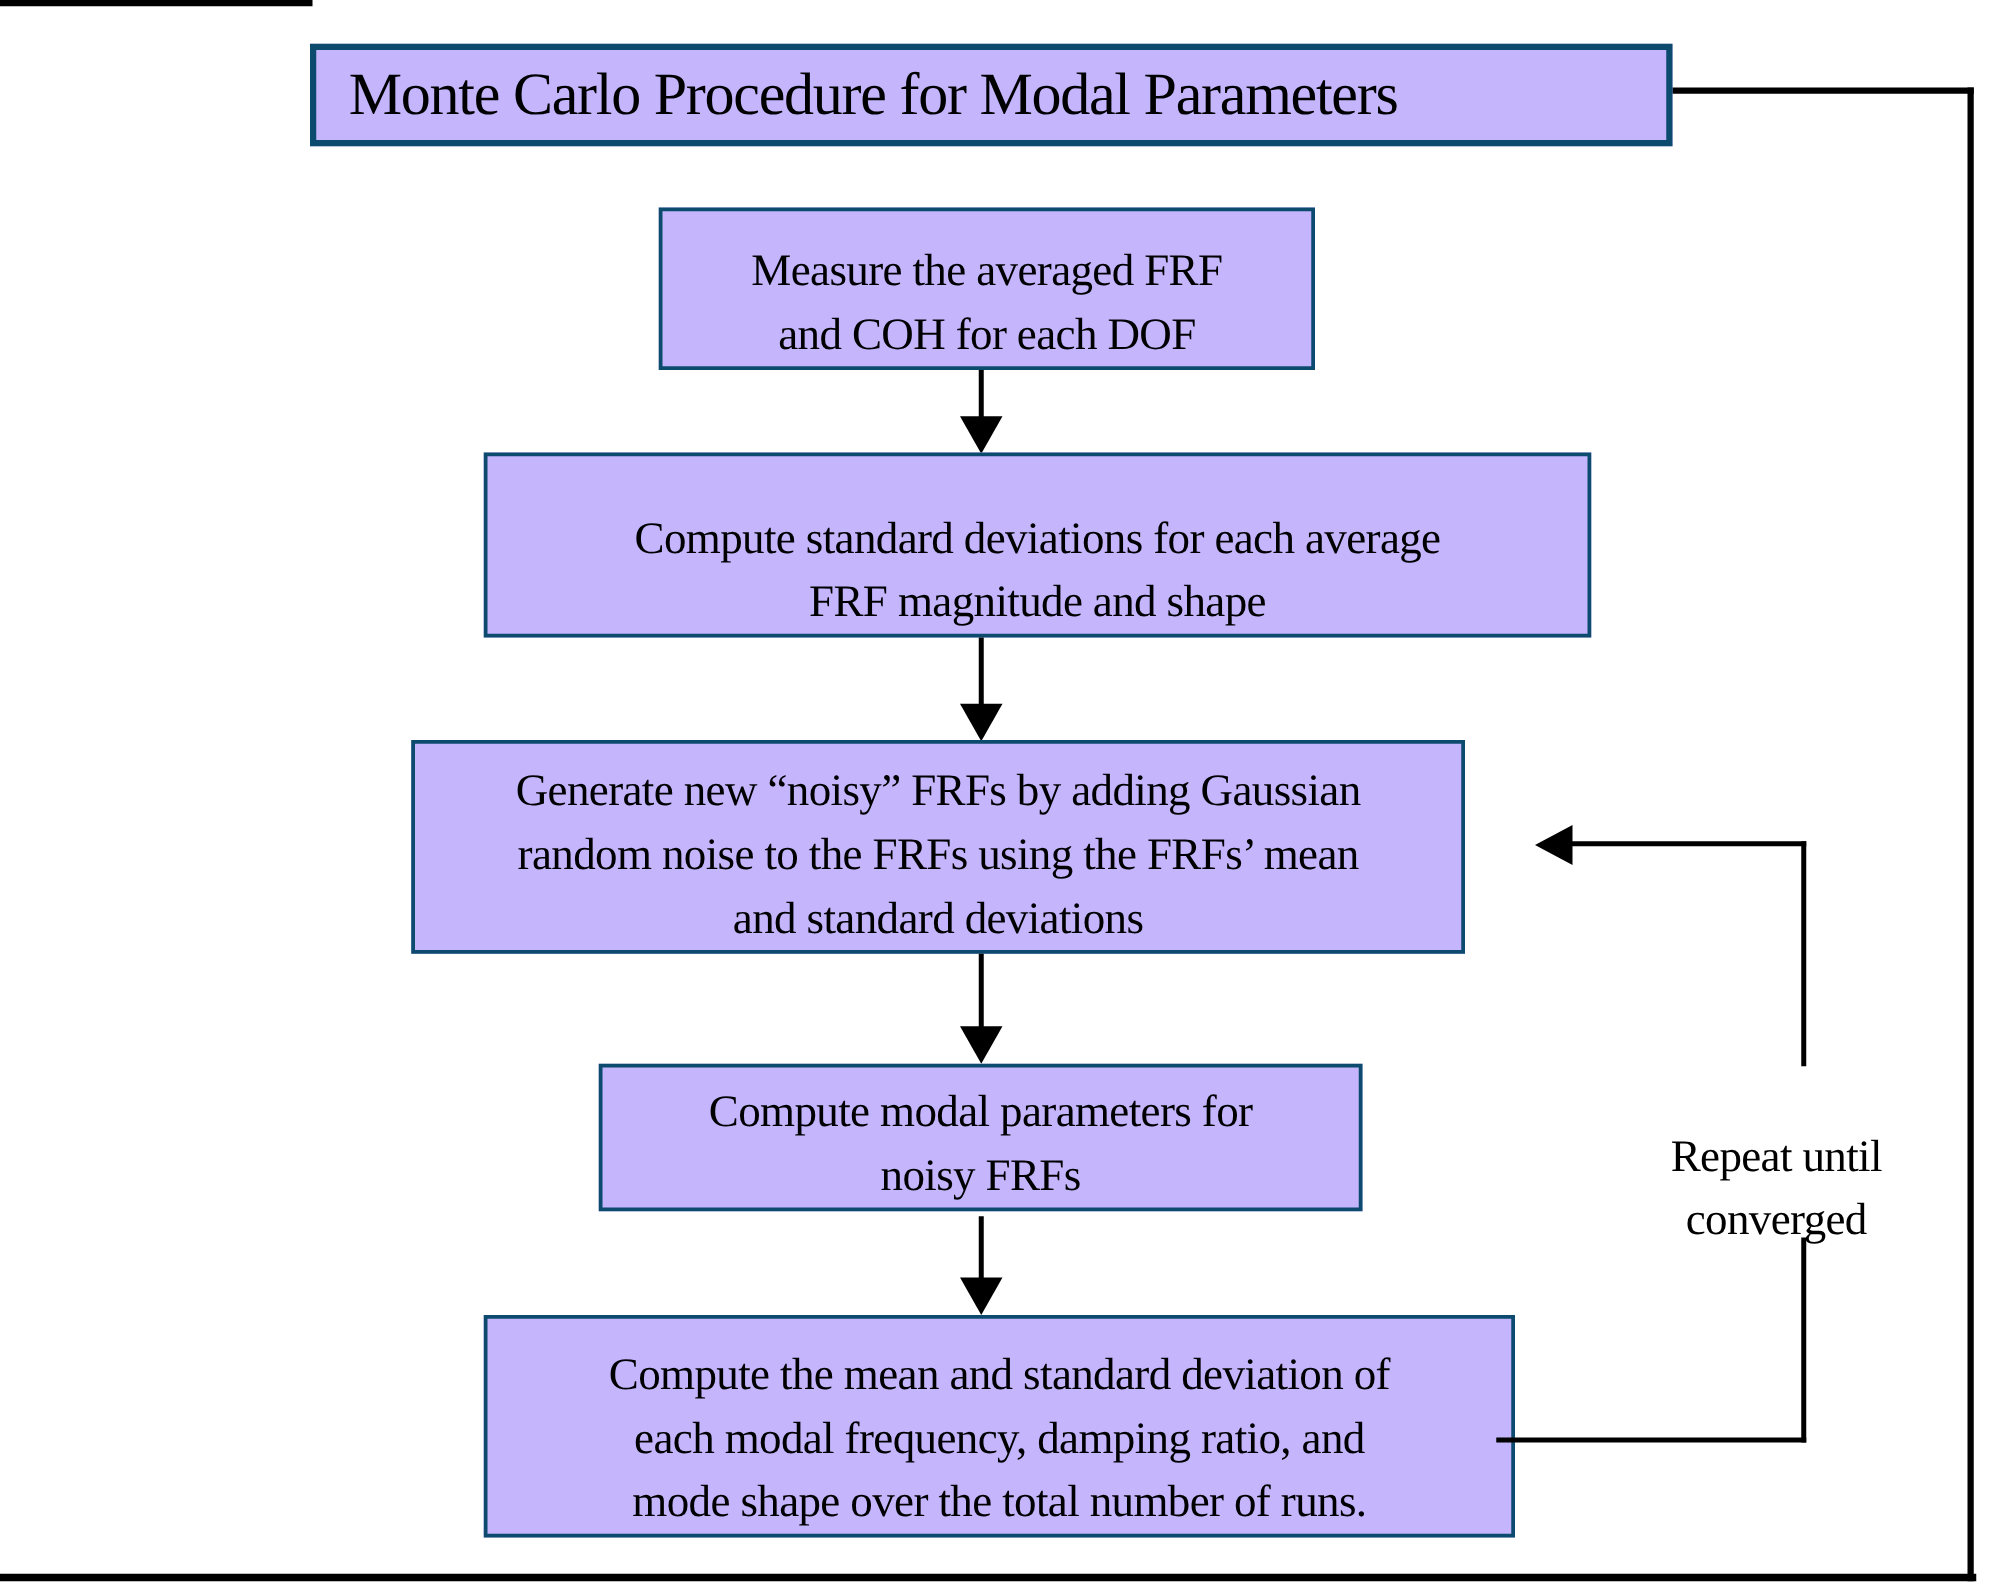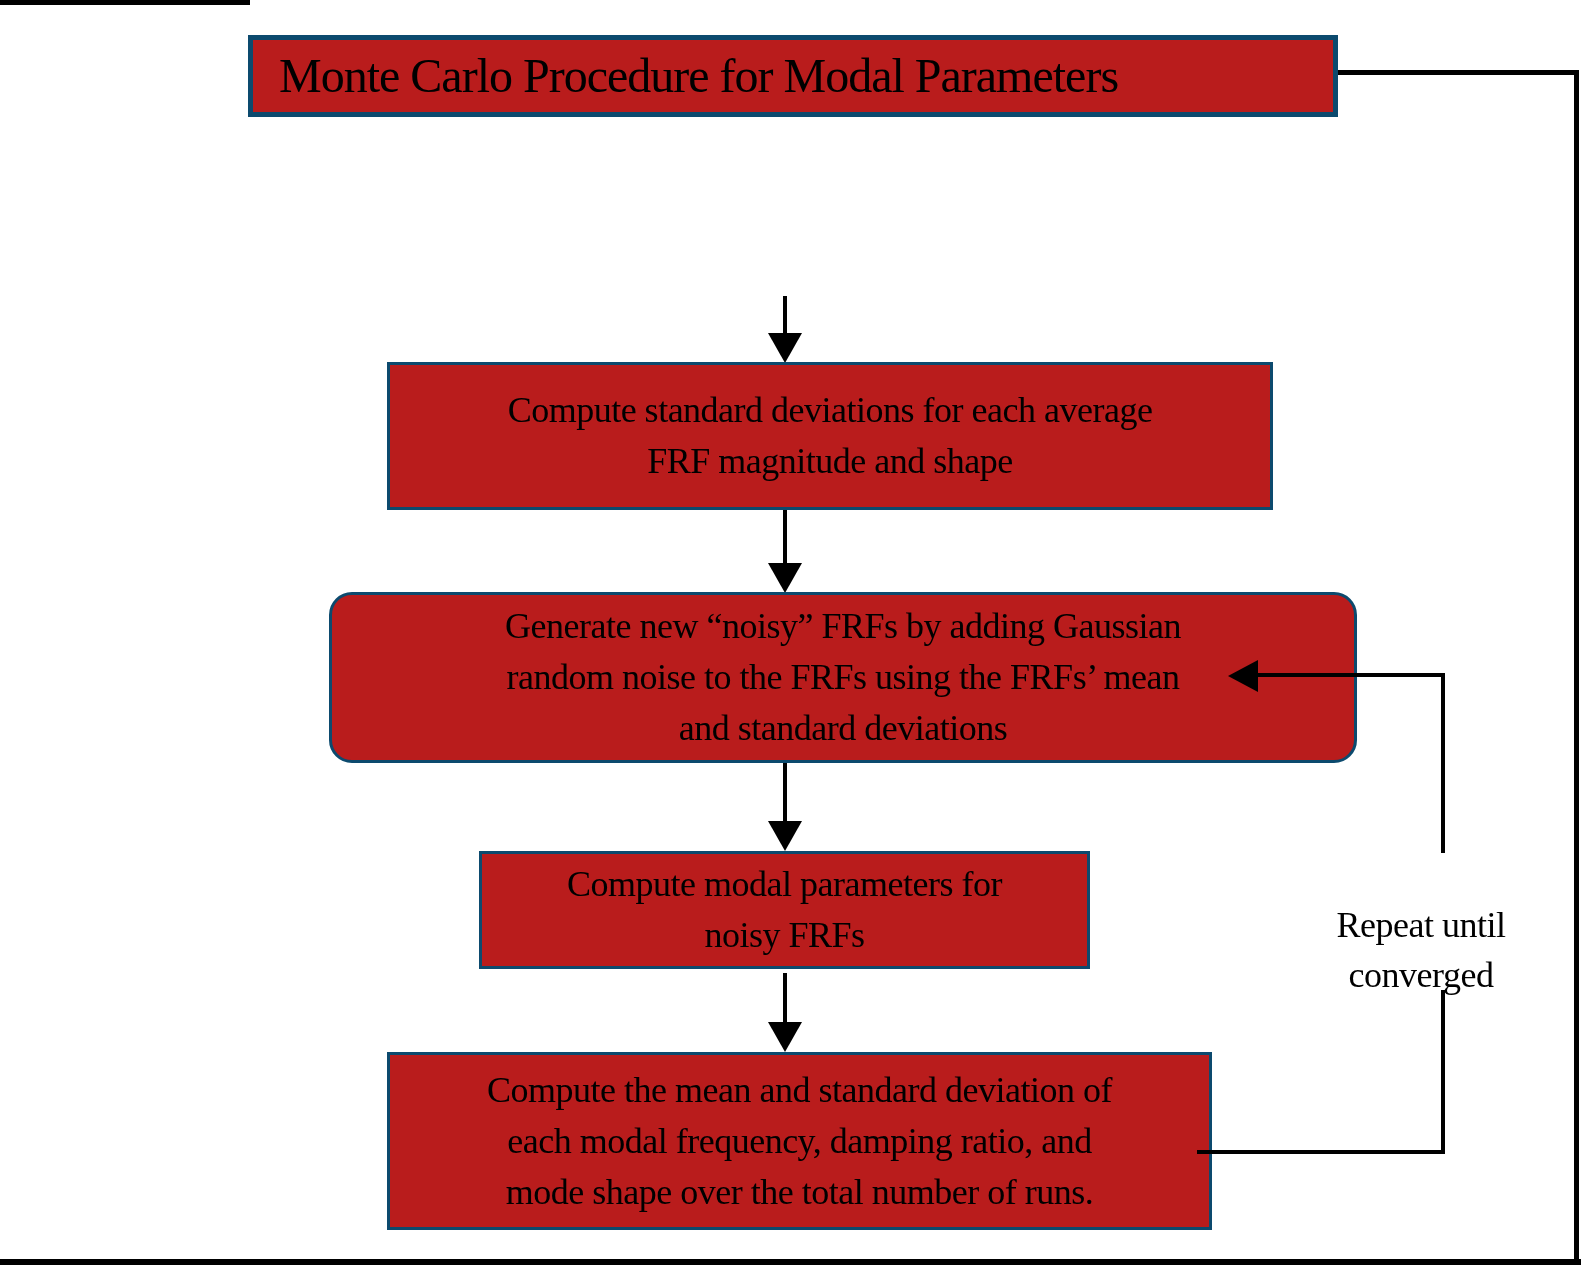--- a/index.html
+++ b/index.html
@@ -17,24 +17,24 @@
     overflow: hidden;
   }
   .line {
     position: absolute;
     background: #000000;
   }
   .box {
     position: absolute;
     box-sizing: border-box;
     border: 3px solid #0c4a6e;
-    background: #b91c1c;
+    background: #c4b5fd;
     display: flex;
     flex-direction: column;
-    justify-content: center;
+    justify-content: flex-end;
     align-items: center;
     text-align: center;
   }
   .box .txt {
     font-size: 36px;
     line-height: 51px;
     letter-spacing: -0.5px;
     white-space: nowrap;
   }
   .title-box {
@@ -80,33 +80,37 @@
 
   <div class="line" style="left:0; top:69; width:250px; height:5px;"></div>
   <div class="line" style="left:1336px; top:70px; width:243px; height:5px;"></div>
   <div class="line" style="left:1574px; top:70px; width:5px; height:1195px;"></div>
   <div class="line" style="left:0; top:1259px; width:1581px; height:6px;"></div>
 
   <div class="box title-box" style="left:248px; top:35px; width:1090px; height:82px;">
     <div class="txt">Monte Carlo Procedure for Modal Parameters</div>
   </div>
 
+  <div class="box" style="left:527px; top:166px; width:525px; height:130px;">
+    <div class="txt">Measure the averaged FRF</div>
+    <div class="txt">and COH for each DOF</div>
+  </div>
 
   <div class="line" style="left:783px; top:296px; width:4px; height:39px;"></div>
   <div class="arrow-head-down" style="left:768px; top:333px;"></div>
 
   <div class="box" style="left:341px; top:362px; width:886px; height:148px;margin-left:46px;">
     <div class="txt">Compute standard deviations for each average</div>
     <div class="txt">FRF magnitude and shape</div>
   </div>
 
   <div class="line" style="left:783px; top:510px; width:4px; height:55px;"></div>
   <div class="arrow-head-down" style="left:768px; top:563px;"></div>
 
-  <div class="box" style="left:329px; top:592px; width:1028px; height:171px;border-radius:23px;">
+  <div class="box" style="left:329px; top:592px; width:843px; height:171px;">
     <div class="txt">Generate new “noisy” FRFs by adding Gaussian</div>
     <div class="txt">random noise to the FRFs using the FRFs’ mean</div>
     <div class="txt">and standard deviations</div>
   </div>
 
   <div class="line" style="left:783px; top:763px; width:4px; height:60px;"></div>
   <div class="arrow-head-down" style="left:768px; top:821px;"></div>
 
   <div class="box" style="left:479px; top:851px; width:611px; height:118px;">
     <div class="txt">Compute modal parameters for</div>

